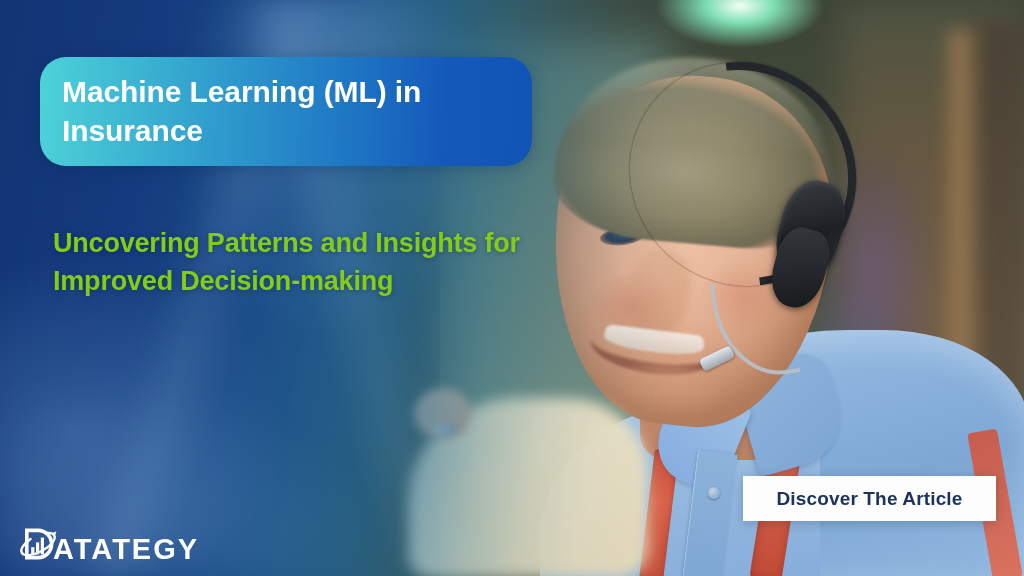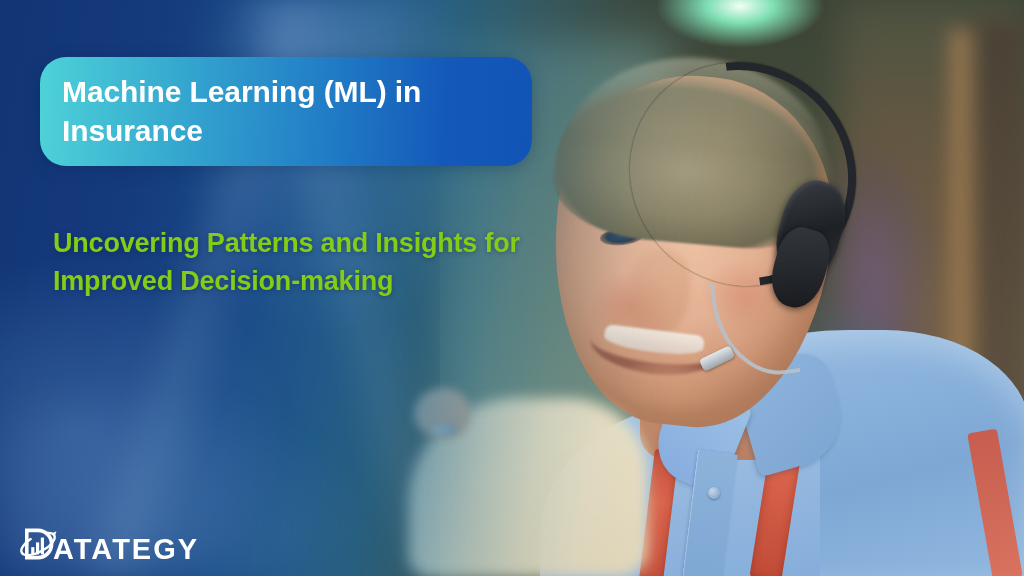--- a/index.html
+++ b/index.html
@@ -416,20 +416,23 @@
   <div class="overlay-bottomglow"></div>
 
   <div class="content">
 
     <div class="title-badge">
       <h1>Machine Learning (ML) in Insurance</h1>
     </div>
 
     <div class="subtitle">Uncovering Patterns and Insights for Improved Decision-making</div>
 
+    <div class="cta">
+      <span>Discover The Article</span>
+    </div>
 
     <div class="logo">
       <svg class="logo-mark" viewBox="0 0 100 100">
 
         <path d="M22 16 H50 A34 34 0 0 1 50 84 H22 Z" fill="none" stroke="#ffffff" stroke-width="9"></path>
 
         <rect x="33" y="58" width="8" height="18" fill="#ffffff"></rect>
         <rect x="45" y="46" width="8" height="30" fill="#ffffff"></rect>
         <rect x="57" y="34" width="8" height="42" fill="#ffffff"></rect>
 

